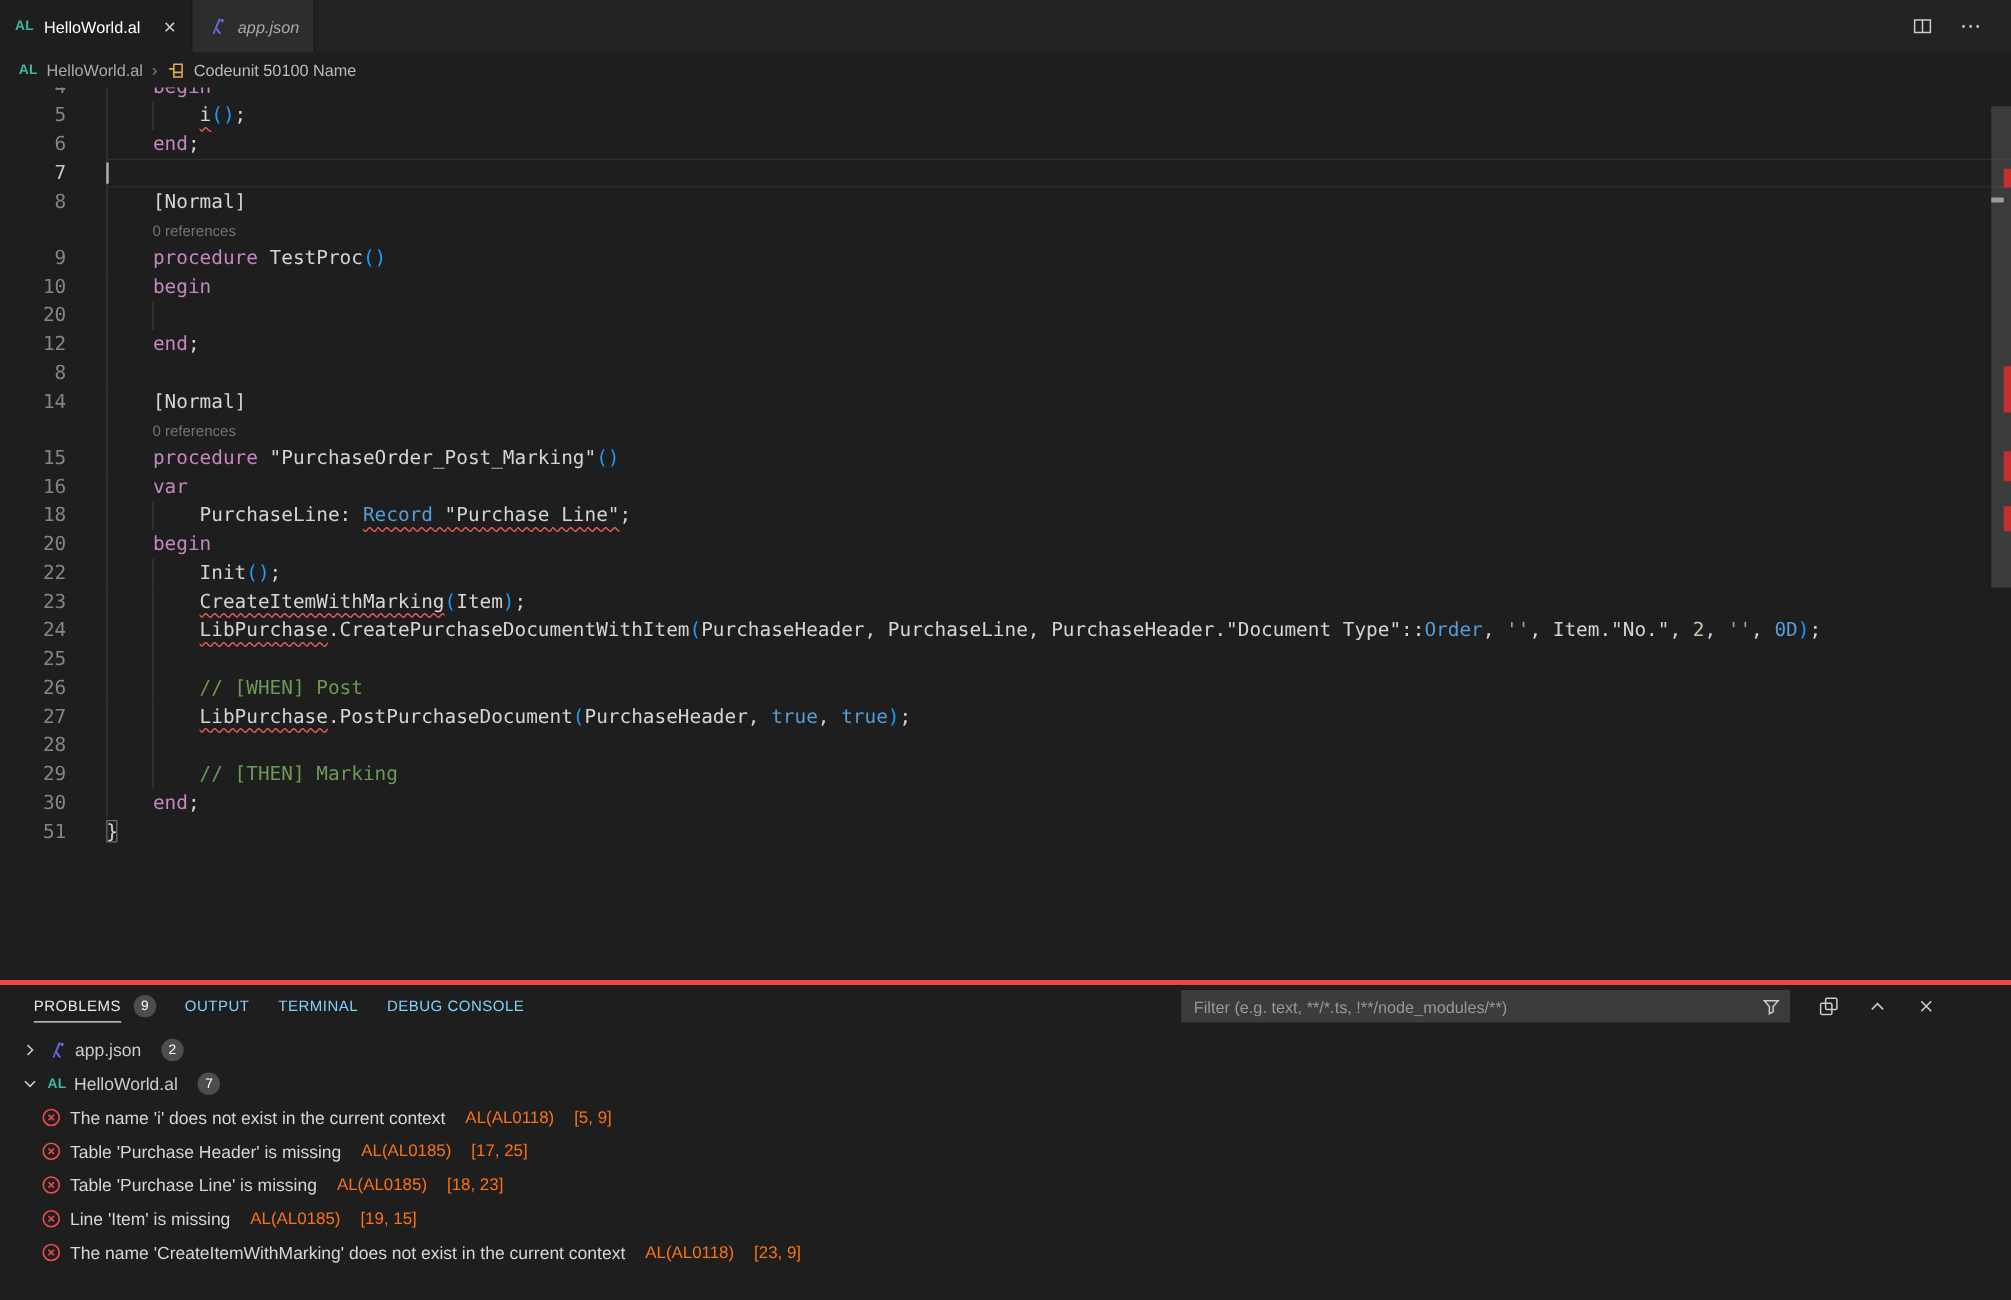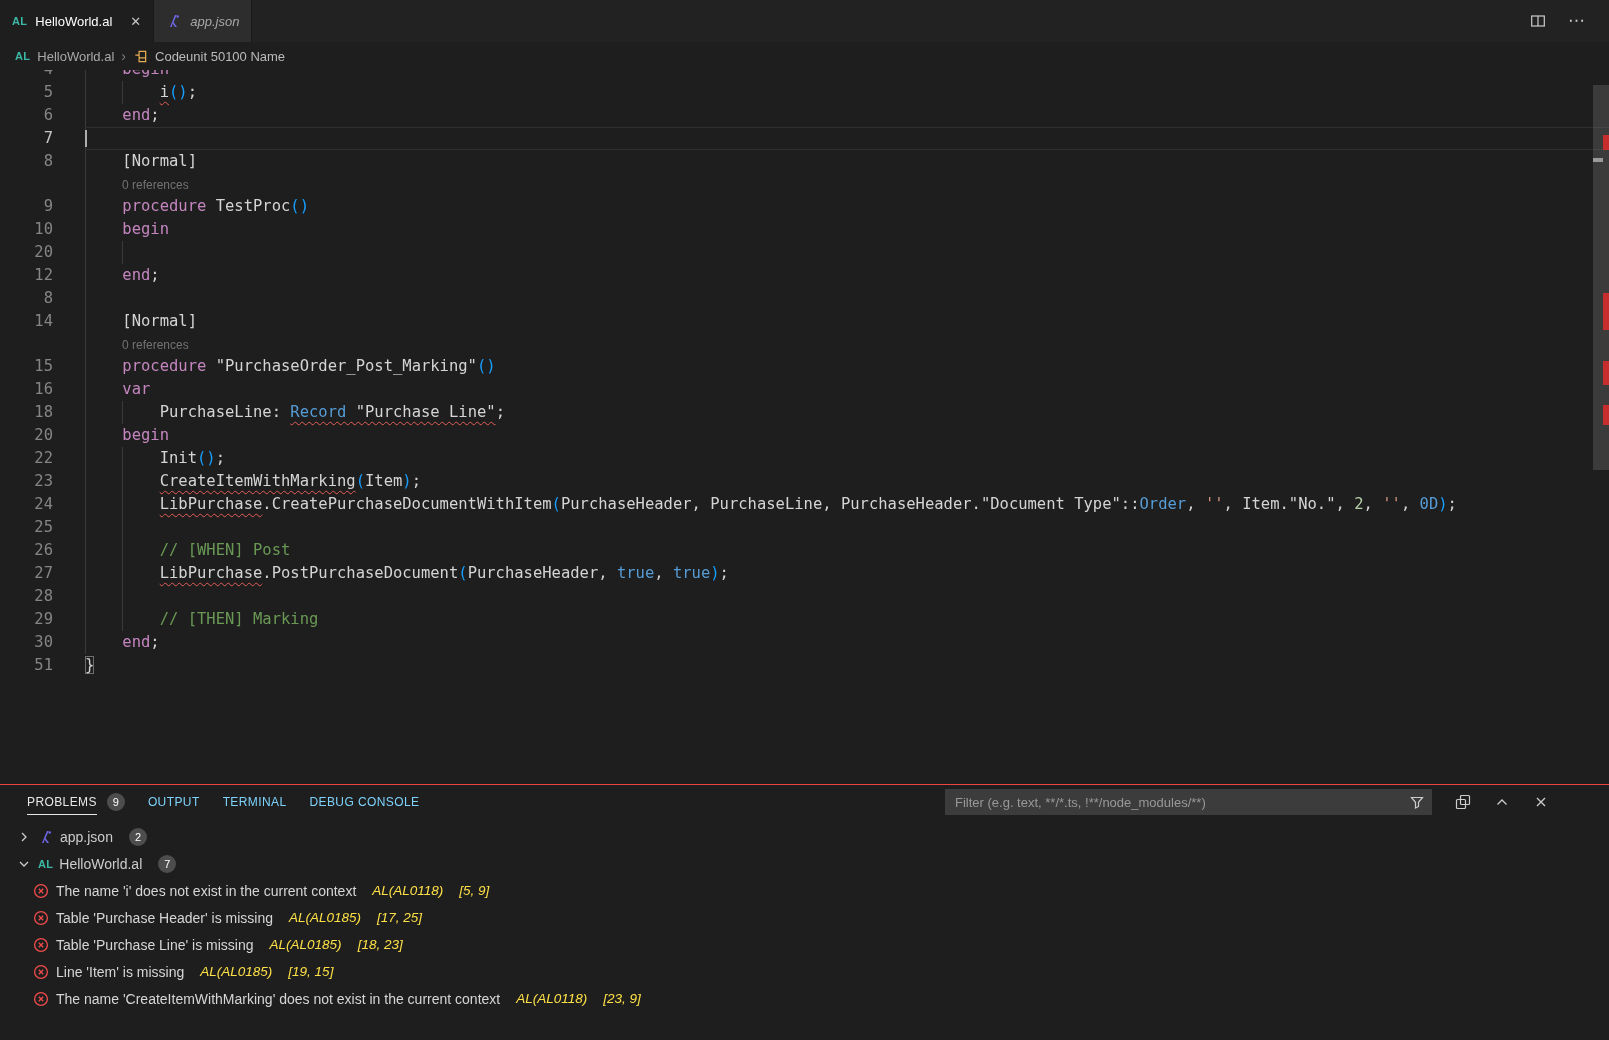--- a/index.html
+++ b/index.html
@@ -38,41 +38,41 @@
   .bx{color:#d4d4d4;box-shadow:inset 0 0 0 1px #6e6e6e;}
   .q{text-decoration:underline;text-decoration-style:wavy;text-decoration-color:#e45e55;
      text-decoration-thickness:1px;text-underline-offset:3.5px;}
   
   .sbar{position:absolute;top:0;right:0;width:16px;bottom:0;}
   .slider{position:absolute;top:15px;right:0;width:16px;height:385px;background:rgba(121,121,121,0.32);}
   .omark{position:absolute;right:0;width:6px;background:rgba(255,40,40,0.72);}
   .cmark{position:absolute;right:6px;width:10px;height:4px;background:#9a9a9a;}
   
   .panel{position:absolute;top:784px;left:0;right:0;height:200px;background:#1e1e1e;
-    border-top:1px solid #ef4444;box-sizing:border-box;}
+    border-top:4px solid #ef4444;box-sizing:border-box;}
   .ptabs{display:flex;align-items:flex-start;height:34px;padding-left:27px;gap:23px;}
   .ptab{font-size:12px;letter-spacing:.4px;color:#7dd3fc;padding:10px 0 5px;cursor:pointer;}
   .ptab.active{color:#e7e7e7;border-bottom:1px solid #e7e7e7;}
   .ptab-group{display:flex;align-items:center;gap:10px;}
   .badge{min-width:18px;height:18px;border-radius:10px;background:#4d4d4d;color:#ffffff;
     font-size:11px;display:inline-flex;align-items:center;justify-content:center;padding:0 3px;box-sizing:border-box;}
   .ptab-group .badge{margin-top:3px;}
   .filter{position:absolute;left:945px;top:4px;width:487px;height:26px;background:#3c3c3c;
     display:flex;align-items:center;}
   .filter input{flex:1;background:transparent;border:none;outline:none;color:#cccccc;
     font-size:13px;padding:0 10px;font-family:"Liberation Sans",sans-serif;}
   .filter input::placeholder{color:#989898;}
   .filter .fic{margin-right:7px;display:flex;}
   .pactions{position:absolute;top:4px;right:60px;height:26px;display:flex;align-items:center;gap:23px;}
   .tree{position:absolute;top:38px;left:0;right:0;}
   .trow{height:27px;display:flex;align-items:center;font-size:14px;color:#cccccc;cursor:pointer;}
   .trow.file{padding-left:16px;gap:6px;}
   .trow.err{padding-left:33px;gap:7px;}
   .msg{color:#d6d6d6;}
-  .src,.pos{color:#fde047;font-size:13.5px;margin-left:9px;font-style:italic;}
+  .src,.pos{color:#f97316;font-size:13.5px;margin-left:9px;}
   .tree .badge{margin-left:10px;}
   .icx{display:flex;align-items:center;}
 </style>
 </head>
 <body>
 
 <div class="tabbar">
   <div class="tab active">
     <span class="alic">AL</span>
     <span class="tlabel">HelloWorld.al</span>

